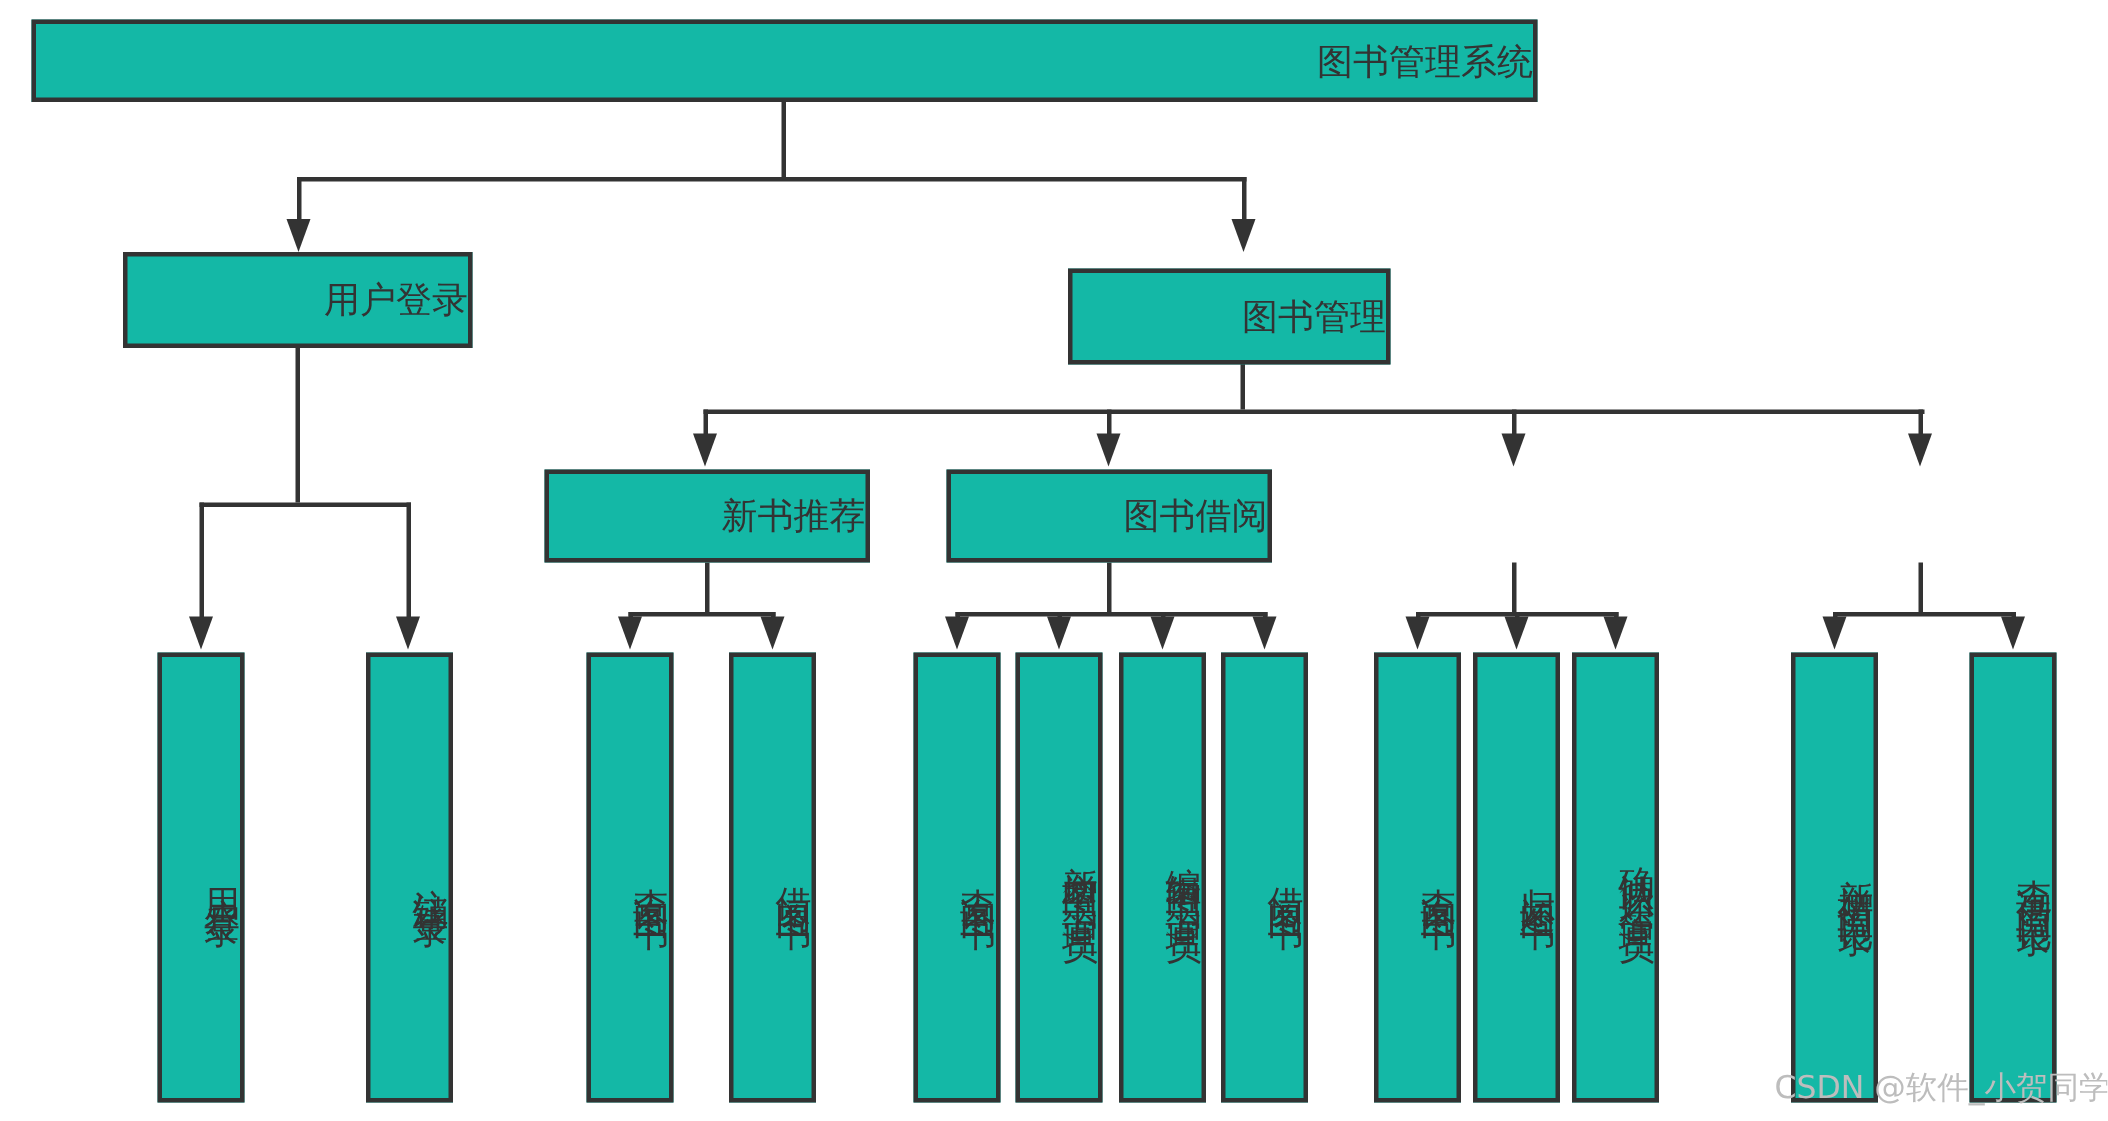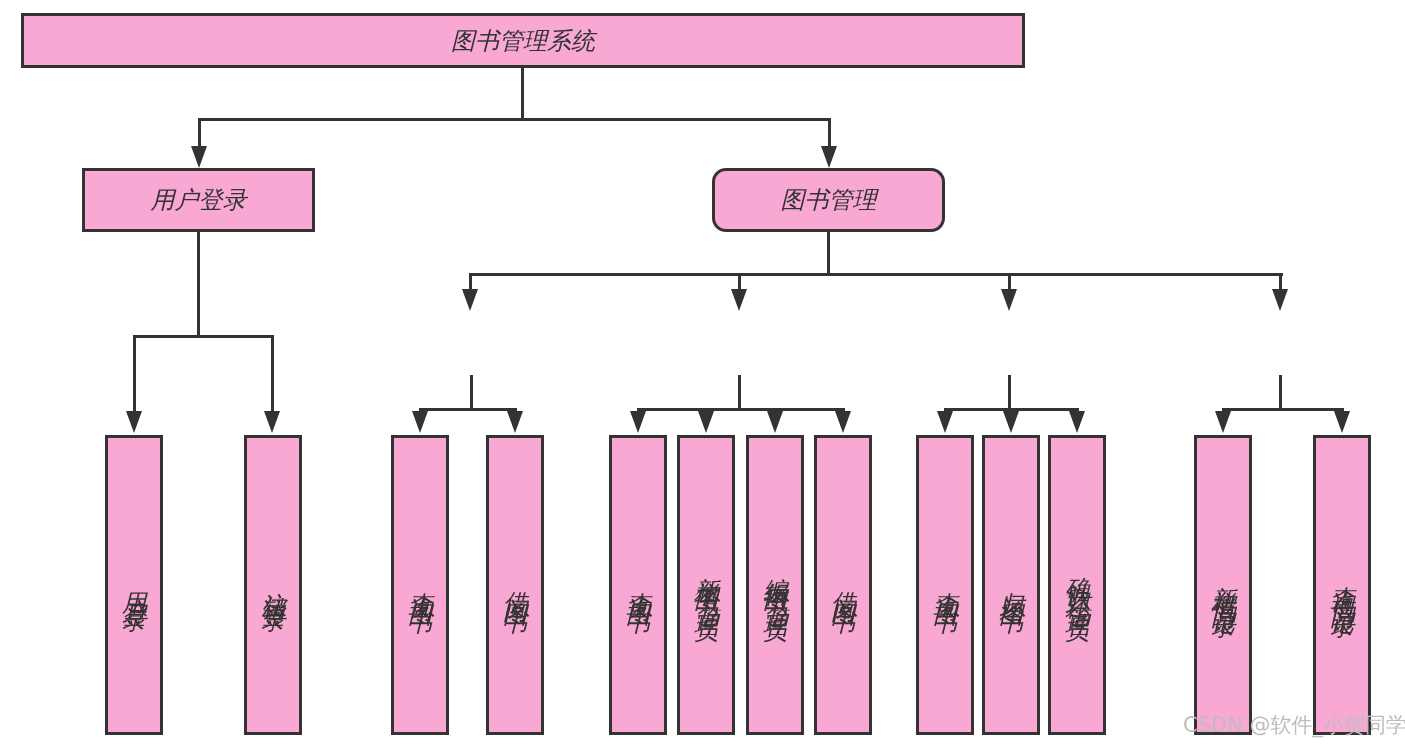--- a/index.html
+++ b/index.html
@@ -8,28 +8,27 @@
     width:1405px;height:747px;
     background:#ffffff;
     overflow:hidden;
     font-family:"DejaVu Sans","Liberation Sans",sans-serif;
     color:#333333;
   }
   .box{
     position:absolute;
     box-sizing:border-box;
     border:3px solid #333333;
-    background:#f9a8d4;
+    background:#14b8a6;
     display:flex;
     align-items:center;
-    justify-content:center;
+    justify-content:flex-end;
     font-size:24px;
     color:#333333;
     z-index:2;
-    font-style:italic;
   }
   .box .lbl{white-space:nowrap;}
   .vbox .lbl{
     writing-mode:vertical-rl;
     text-orientation:mixed;
     letter-spacing:6px;
     font-size:24px;
     line-height:1;
   }
   .hl{position:absolute;height:3px;background:#333333;z-index:1;}
@@ -62,21 +61,21 @@
   <div class="vl" style="left:521px;top:68px;height:50px;"></div>
   <div class="hl" style="left:198px;top:118px;width:633px;"></div>
   <div class="vl" style="left:198px;top:118px;height:30px;"></div>
   <div class="ah" style="left:191px;top:146px;"></div>
   <div class="vl" style="left:828px;top:118px;height:30px;"></div>
   <div class="ah" style="left:821px;top:146px;"></div>
 
   <div class="box" style="left:82px;top:168px;width:233px;height:64px;">
     <span class="lbl">用户登录</span>
   </div>
-  <div class="box" style="left:712px;top:168px;width:233px;height:64px;border-radius:14px;">
+  <div class="box" style="left:712px;top:179px;width:215px;height:64px;">
     <span class="lbl">图书管理</span>
   </div>
 
   <div class="vl" style="left:197px;top:232px;height:103px;"></div>
   <div class="hl" style="left:133px;top:335px;width:141px;"></div>
   <div class="vl" style="left:133px;top:335px;height:78px;"></div>
   <div class="ah" style="left:126px;top:411px;"></div>
   <div class="vl" style="left:271px;top:335px;height:78px;"></div>
   <div class="ah" style="left:264px;top:411px;"></div>
 
@@ -84,20 +83,26 @@
   <div class="hl" style="left:469px;top:273px;width:814px;"></div>
   <div class="vl" style="left:469px;top:273px;height:18px;"></div>
   <div class="ah" style="left:462px;top:289px;"></div>
   <div class="vl" style="left:738px;top:273px;height:18px;"></div>
   <div class="ah" style="left:731px;top:289px;"></div>
   <div class="vl" style="left:1008px;top:273px;height:18px;"></div>
   <div class="ah" style="left:1001px;top:289px;"></div>
   <div class="vl" style="left:1279px;top:273px;height:18px;"></div>
   <div class="ah" style="left:1272px;top:289px;"></div>
 
+  <div class="box" style="left:363px;top:313px;width:217px;height:62px;">
+    <span class="lbl">新书推荐</span>
+  </div>
+  <div class="box" style="left:631px;top:313px;width:217px;height:62px;">
+    <span class="lbl">图书借阅</span>
+  </div>
 
   <div class="vl" style="left:470px;top:375px;height:33px;"></div>
   <div class="hl" style="left:419px;top:408px;width:98px;"></div>
   <div class="vl" style="left:419px;top:408px;height:5px;"></div>
   <div class="ah" style="left:412px;top:411px;"></div>
   <div class="vl" style="left:514px;top:408px;height:5px;"></div>
   <div class="ah" style="left:507px;top:411px;"></div>
 
   <div class="vl" style="left:738px;top:375px;height:33px;"></div>
   <div class="hl" style="left:637px;top:408px;width:208px;"></div>

